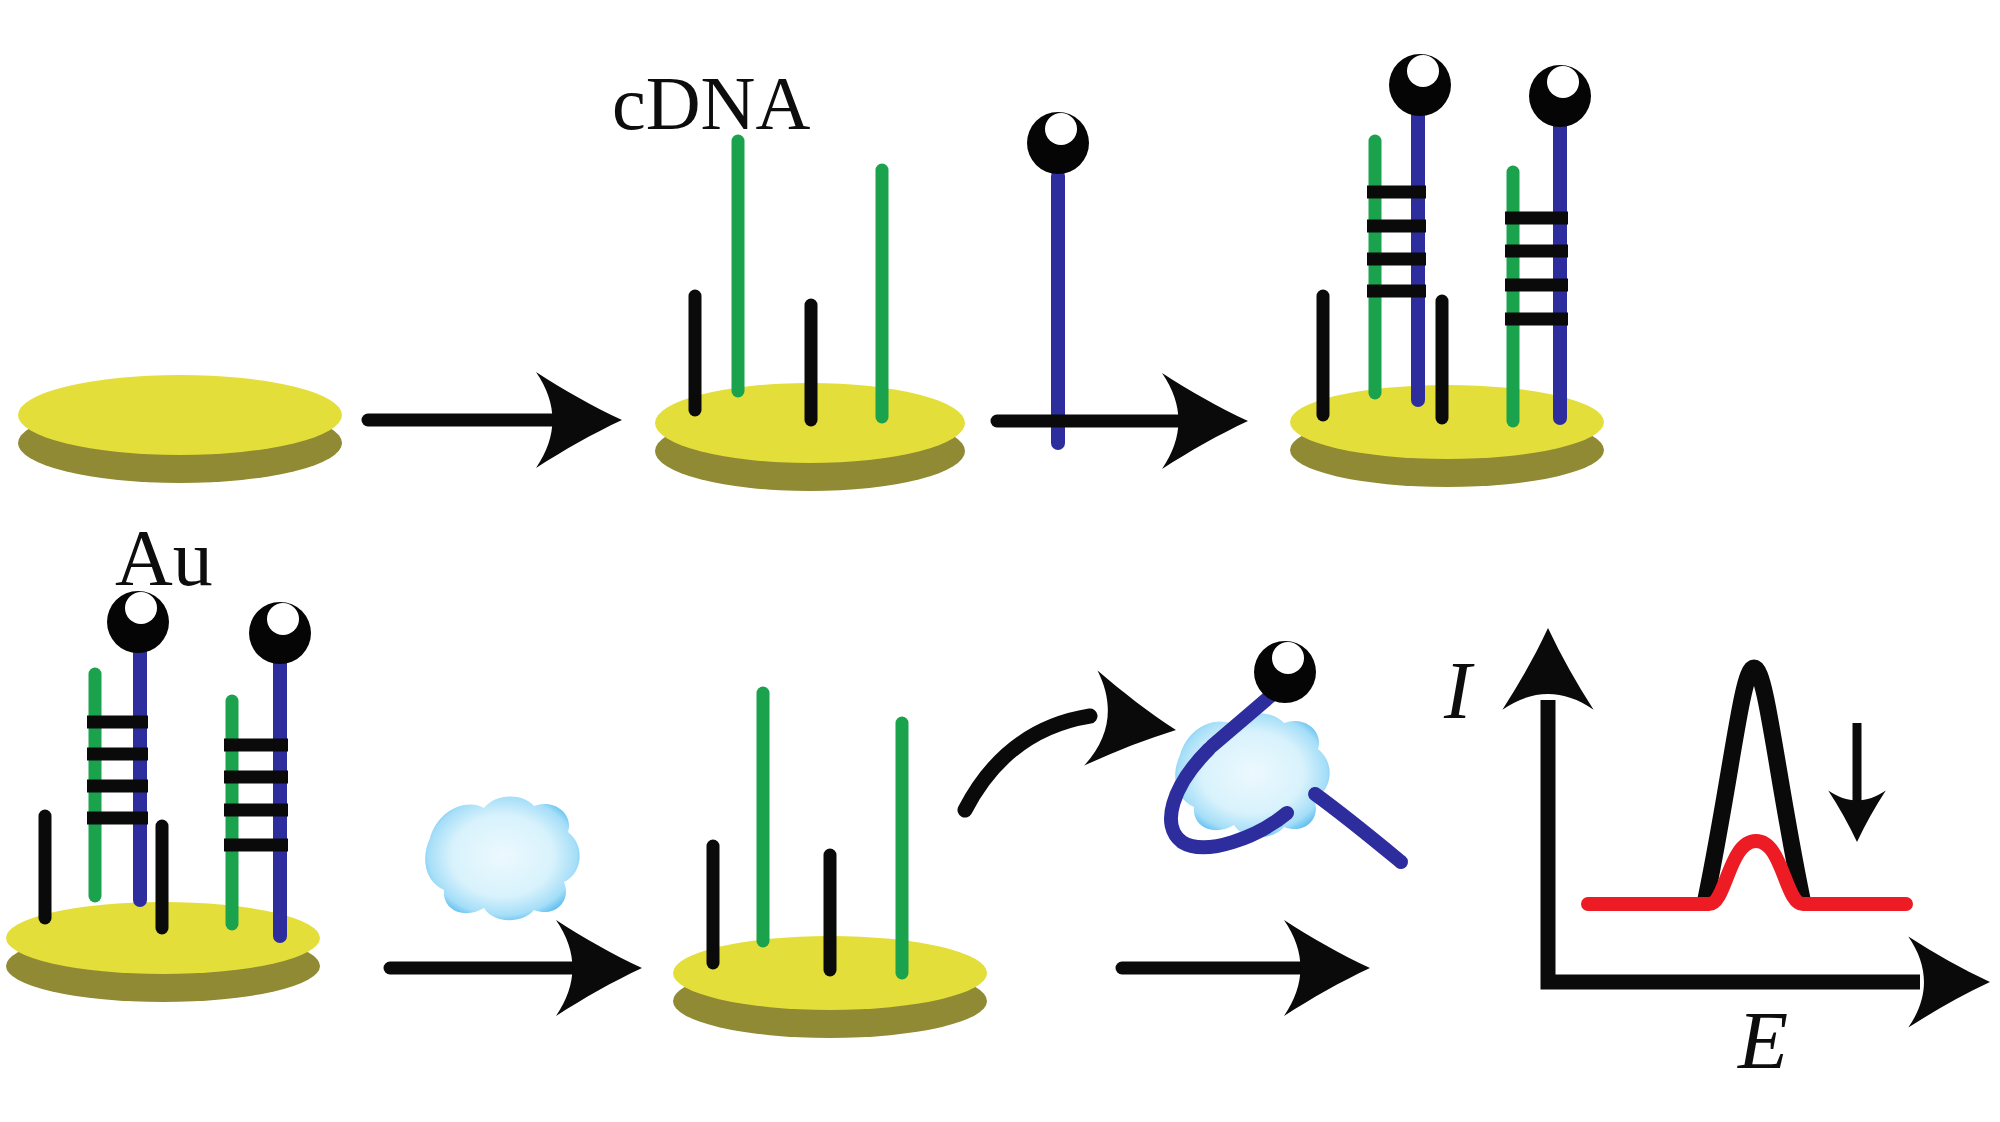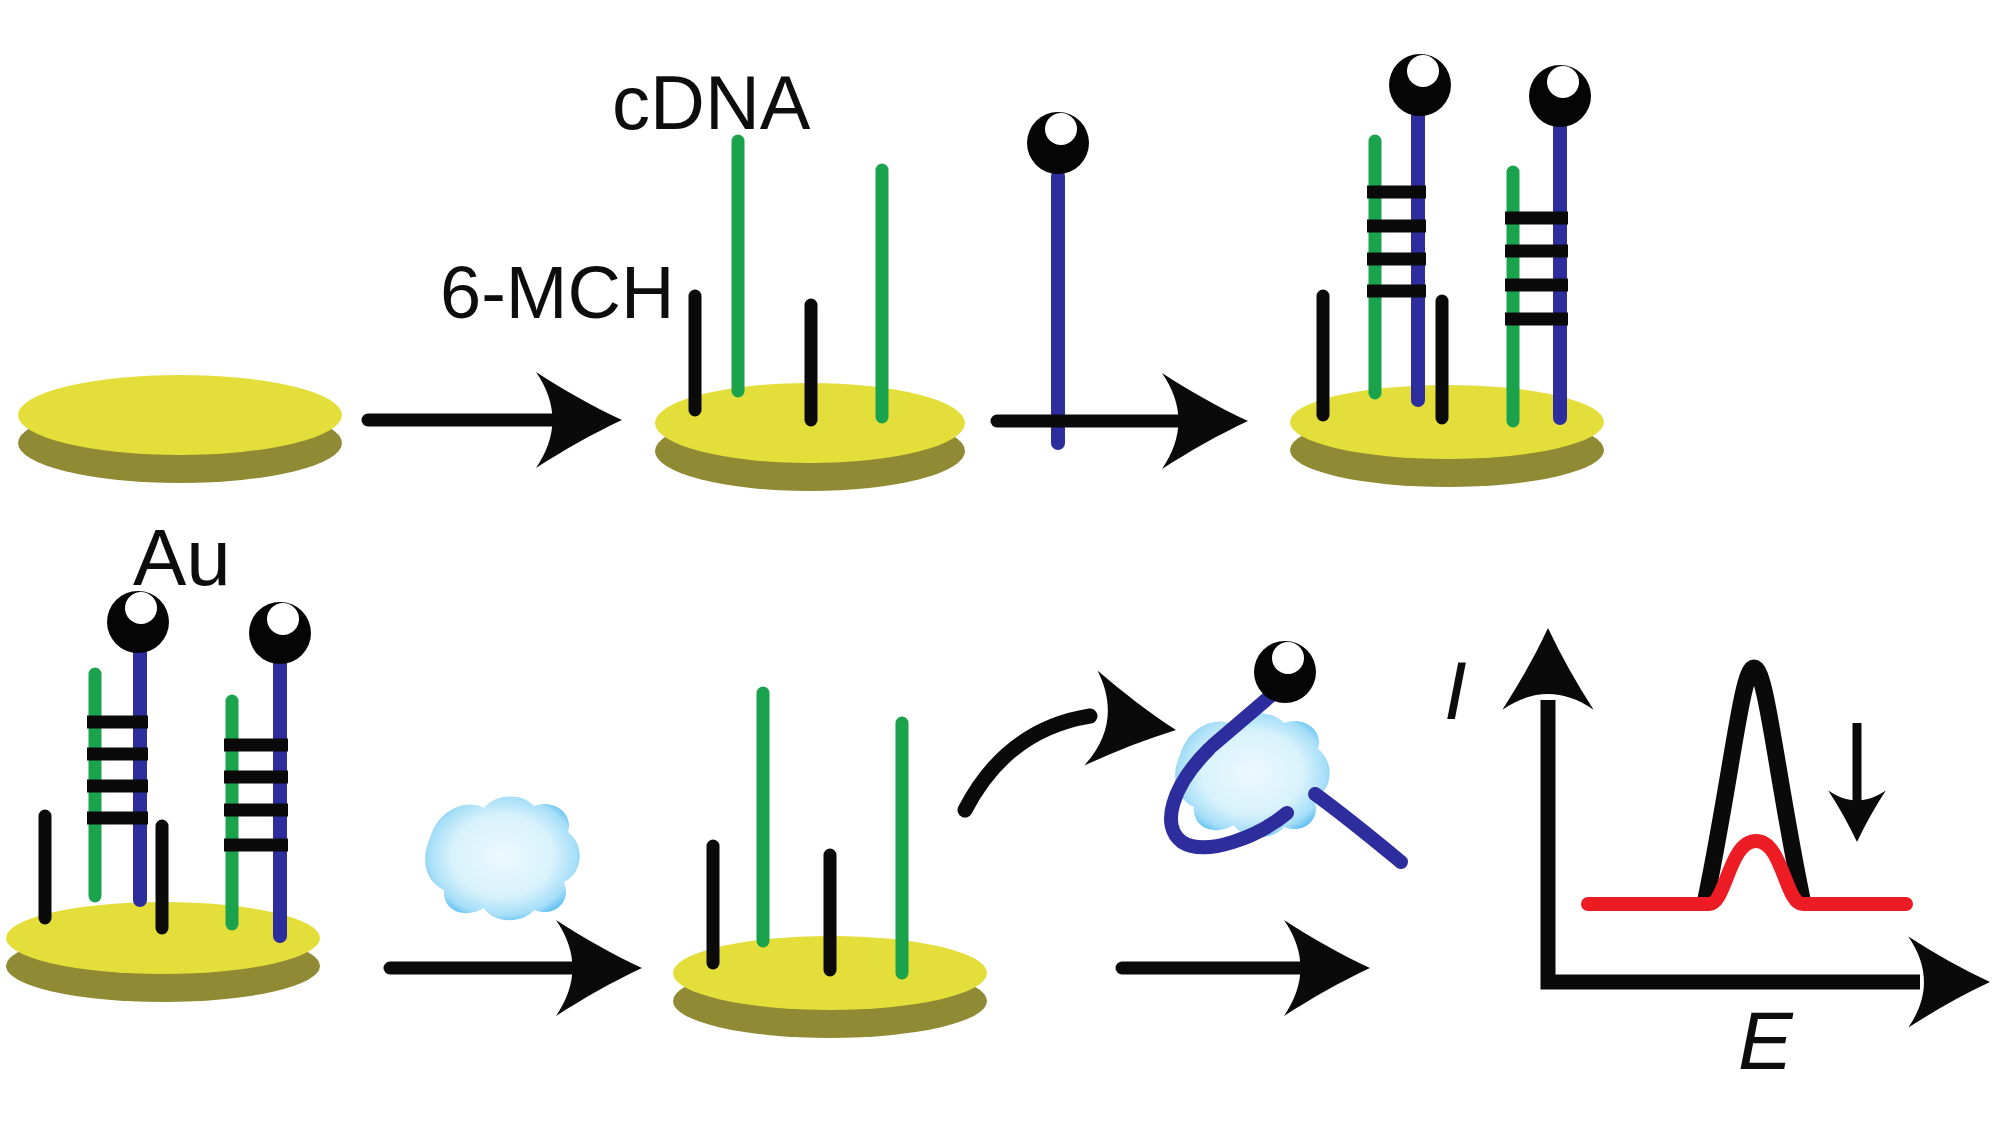--- a/index.html
+++ b/index.html
@@ -1,21 +1,21 @@
 <!DOCTYPE html>
 <html style="--background: #ffffff; --electrode-top: #e3de3a; --electrode-side: #8f8a33; --cdna-strand: #1aa24c; --aptamer-strand: #2d2d9e; --mch-strand: #0a0a0a; --ferrocene: #050505; --dopamine-edge: #3fb4ec; --dopamine-core: #e2f5fd; --signal-before: #0a0a0a; --signal-after: #ec1b24;"><head>
 <meta charset="utf-8">
 <style>
   html,body{margin:0;padding:0;background:#ffffff;}
   .canvas{
     position:relative;
     width:2000px;height:1122px;
     background:var(--background,#fff);
     overflow:hidden;
-    font-family:Liberation Sans, sans-serif;
+    font-family:Liberation Serif, serif;
   }
   .scheme-svg{position:absolute;left:0;top:0;width:2000px;height:1122px;}
   .label{
     position:absolute;line-height:1;white-space:nowrap;
     color:#0d0d0d;letter-spacing:0;
   }
   .italic{font-style:italic;}
   
   .e-top{fill:var(--electrode-top,#e3de3a);}
   .e-side{fill:var(--electrode-side,#8f8a33);}
@@ -176,17 +176,16 @@
       <path class="peak-before" d="M 1706,899 C 1732,772 1742,668 1754,668 C 1766,668 1776,772 1802,899"></path>
       <path class="peak-after" d="M 1588,904 L 1709,904 C 1726,904 1729,841 1756,841 C 1783,841 1785,904 1803,904 L 1906,904"></path>
       <g>
         <line class="thin-shaft" x1="1857" y1="723" x2="1857" y2="802"></line>
         <use href="#headR" class="head" transform="translate(1857,842) rotate(90) scale(0.6)"></use>
       </g>
     </g>
   </svg>
 
   <div class="label" style="left:612px;top:65px;font-size:76px;">cDNA</div>
-  <div class="label" style="left:440px;top:256px;font-size:74px;">6-MCH</div>
-  <div class="label" style="left:133px;top:518px;font-size:80px;">Au</div>
+  <div class="label" style="left:115px;top:518px;font-size:80px;">Au</div>
   <div class="label italic" style="left:1444px;top:650px;font-size:82px;">I</div>
   <div class="label italic" style="left:1738px;top:1000px;font-size:82px;">E</div>
 </div>
 
 </body></html>

